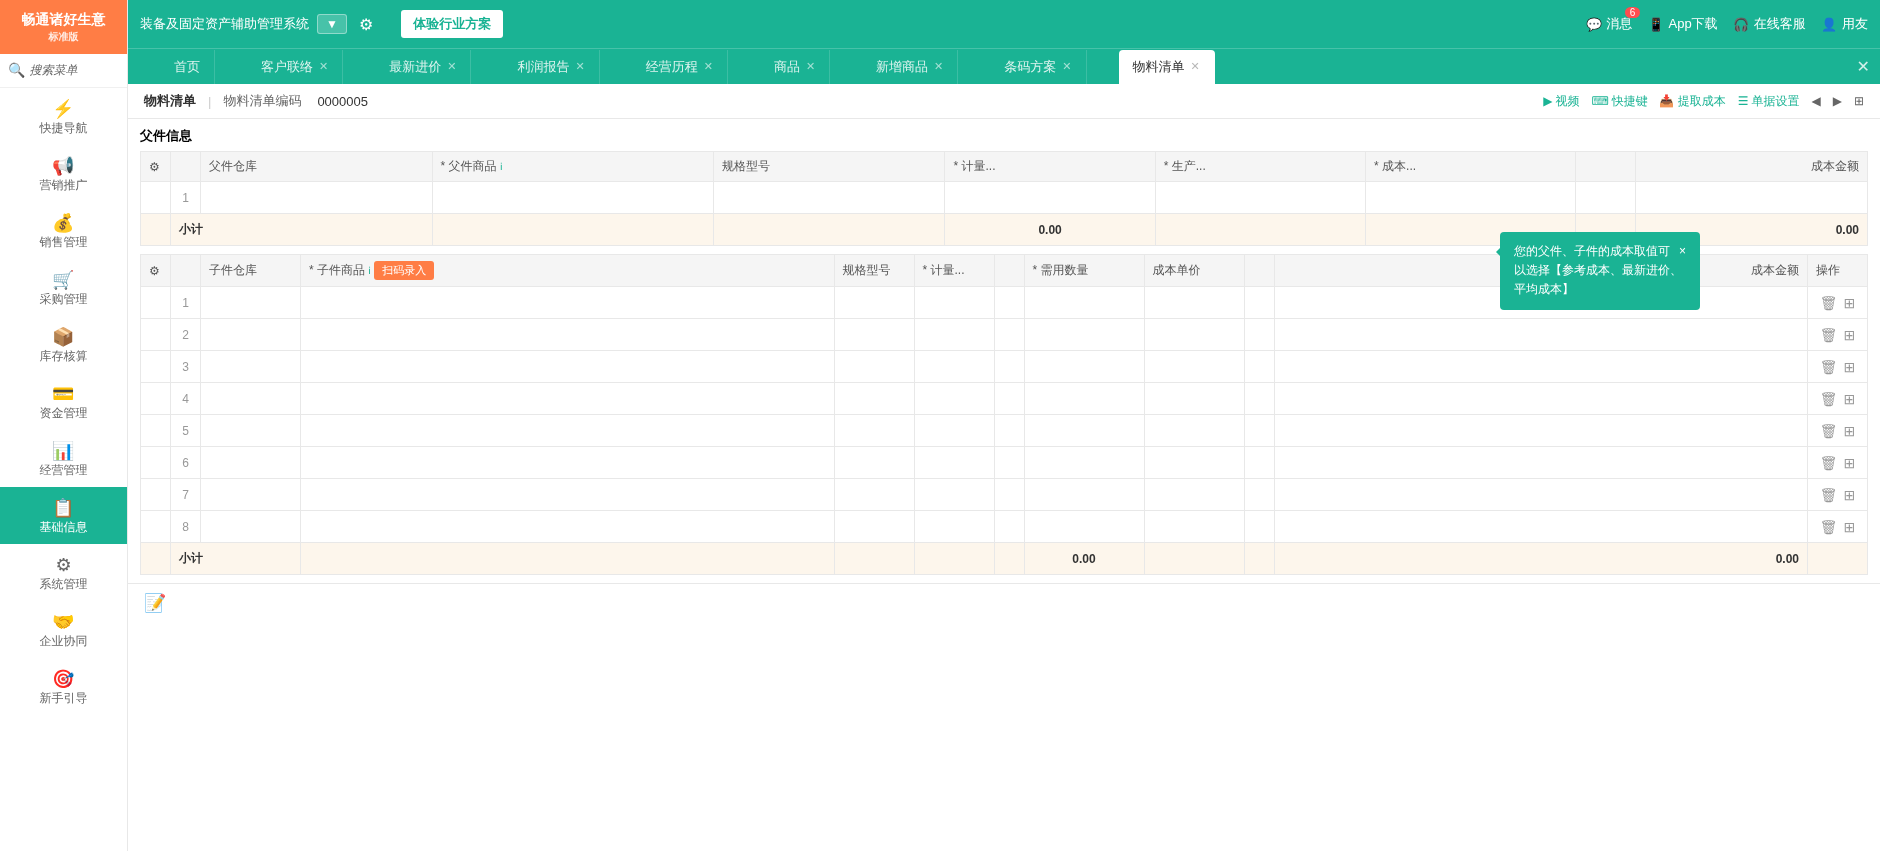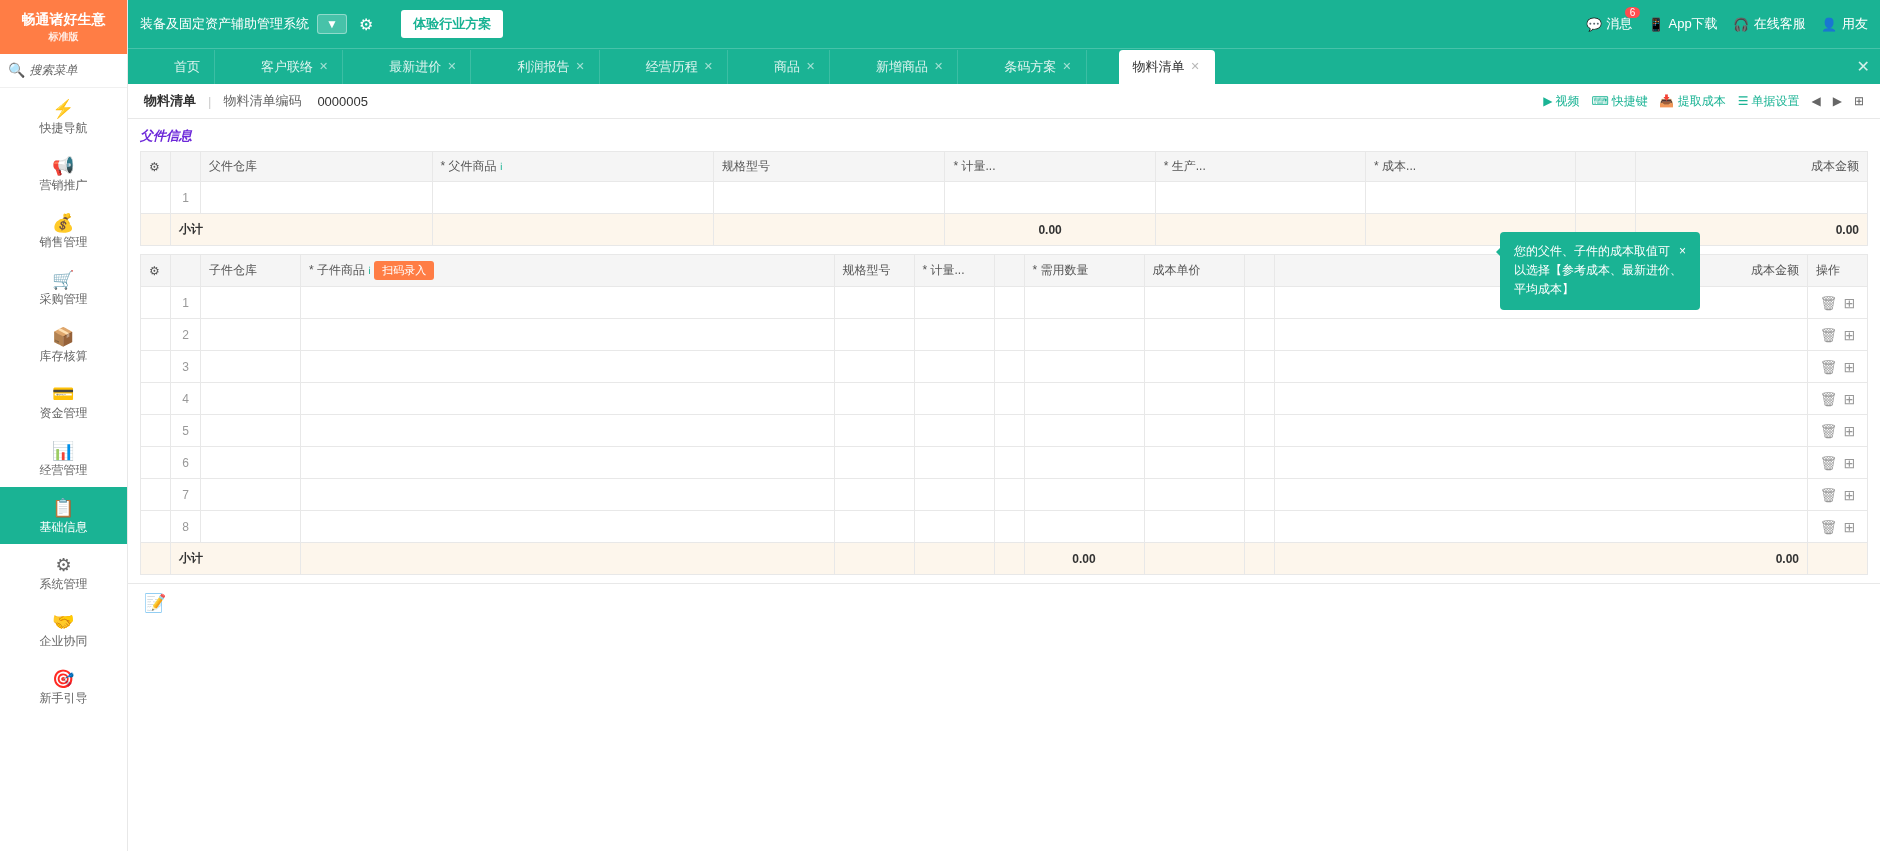--- a/index.html
+++ b/index.html
@@ -37,21 +37,21 @@
     .breadcrumb-bar { display: flex; align-items: center; padding: 8px 16px; border-bottom: 1px solid #e8e8e8; background: #fff; gap: 8px; }
     .breadcrumb-item { color: #666; font-size: 13px; cursor: pointer; }
     .breadcrumb-item.active { color: #333; font-weight: bold; }
     .breadcrumb-sep { color: #ccc; }
     .breadcrumb-code { color: #333; font-size: 13px; margin-left: 8px; }
     .breadcrumb-actions { margin-left: auto; display: flex; align-items: center; gap: 12px; color: #666; font-size: 12px; }
     .breadcrumb-action { display: flex; align-items: center; gap: 3px; cursor: pointer; color: #1ab394; }
 
     
     .section { padding: 0 12px 8px; }
-    .section-title { font-size: 13px; font-weight: bold; color: #6d28d9; padding: 8px 0 6px; font-style: italic; }
+    .section-title { font-size: 13px; font-weight: bold; color: #000000; padding: 8px 0 6px; }
 
     
     .data-table { width: 100%; border-collapse: collapse; font-size: 12px; }
     .data-table th { background: #f5f5f5; border: 1px solid #e8e8e8; padding: 6px 8px; text-align: left; color: #555; font-weight: normal; white-space: nowrap; }
     .data-table td { border: 1px solid #e8e8e8; padding: 4px 8px; color: #333; height: 32px; }
     .data-table tr.subtotal td { background: #fdf6ec; font-weight: bold; }
     .data-table .row-num { color: #999; text-align: center; width: 30px; }
     .data-table .settings-col { width: 30px; text-align: center; color: #999; }
     .scan-btn { background: #ff7d45; color: #fff; border: none; padding: 2px 8px; border-radius: 3px; font-size: 11px; cursor: pointer; }
     .action-icons { display: flex; gap: 6px; justify-content: center; color: #999; font-size: 14px; cursor: pointer; }

